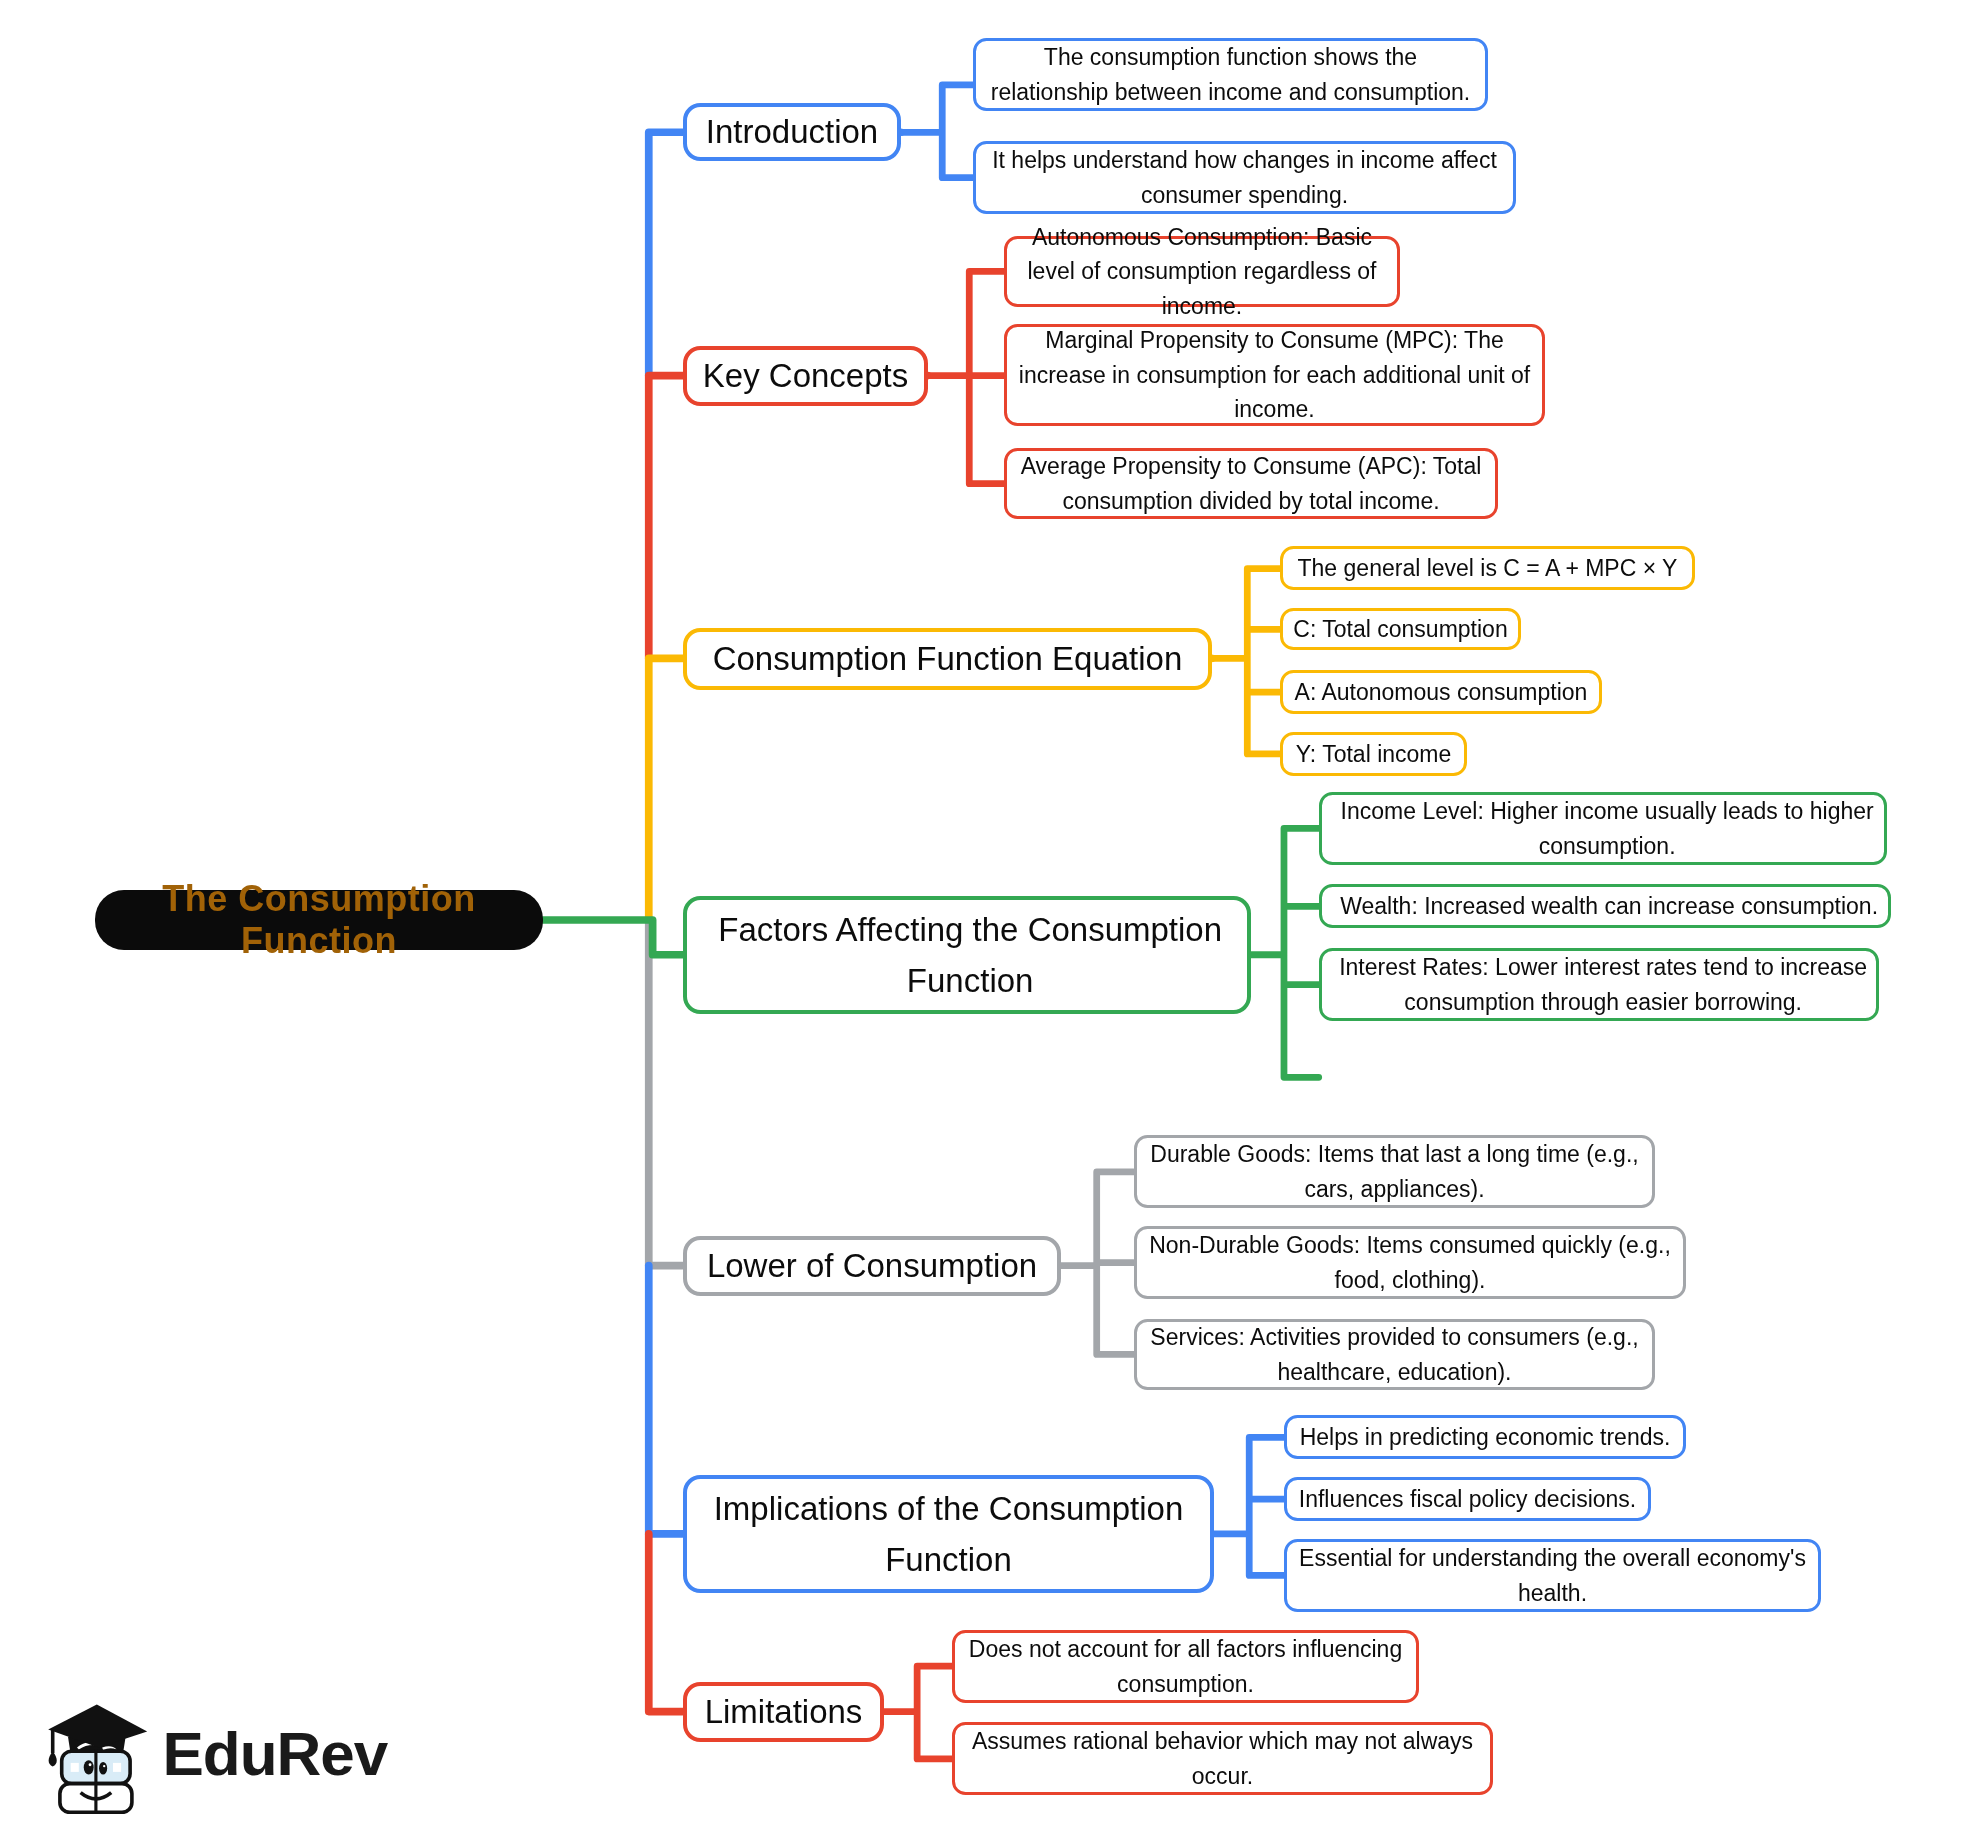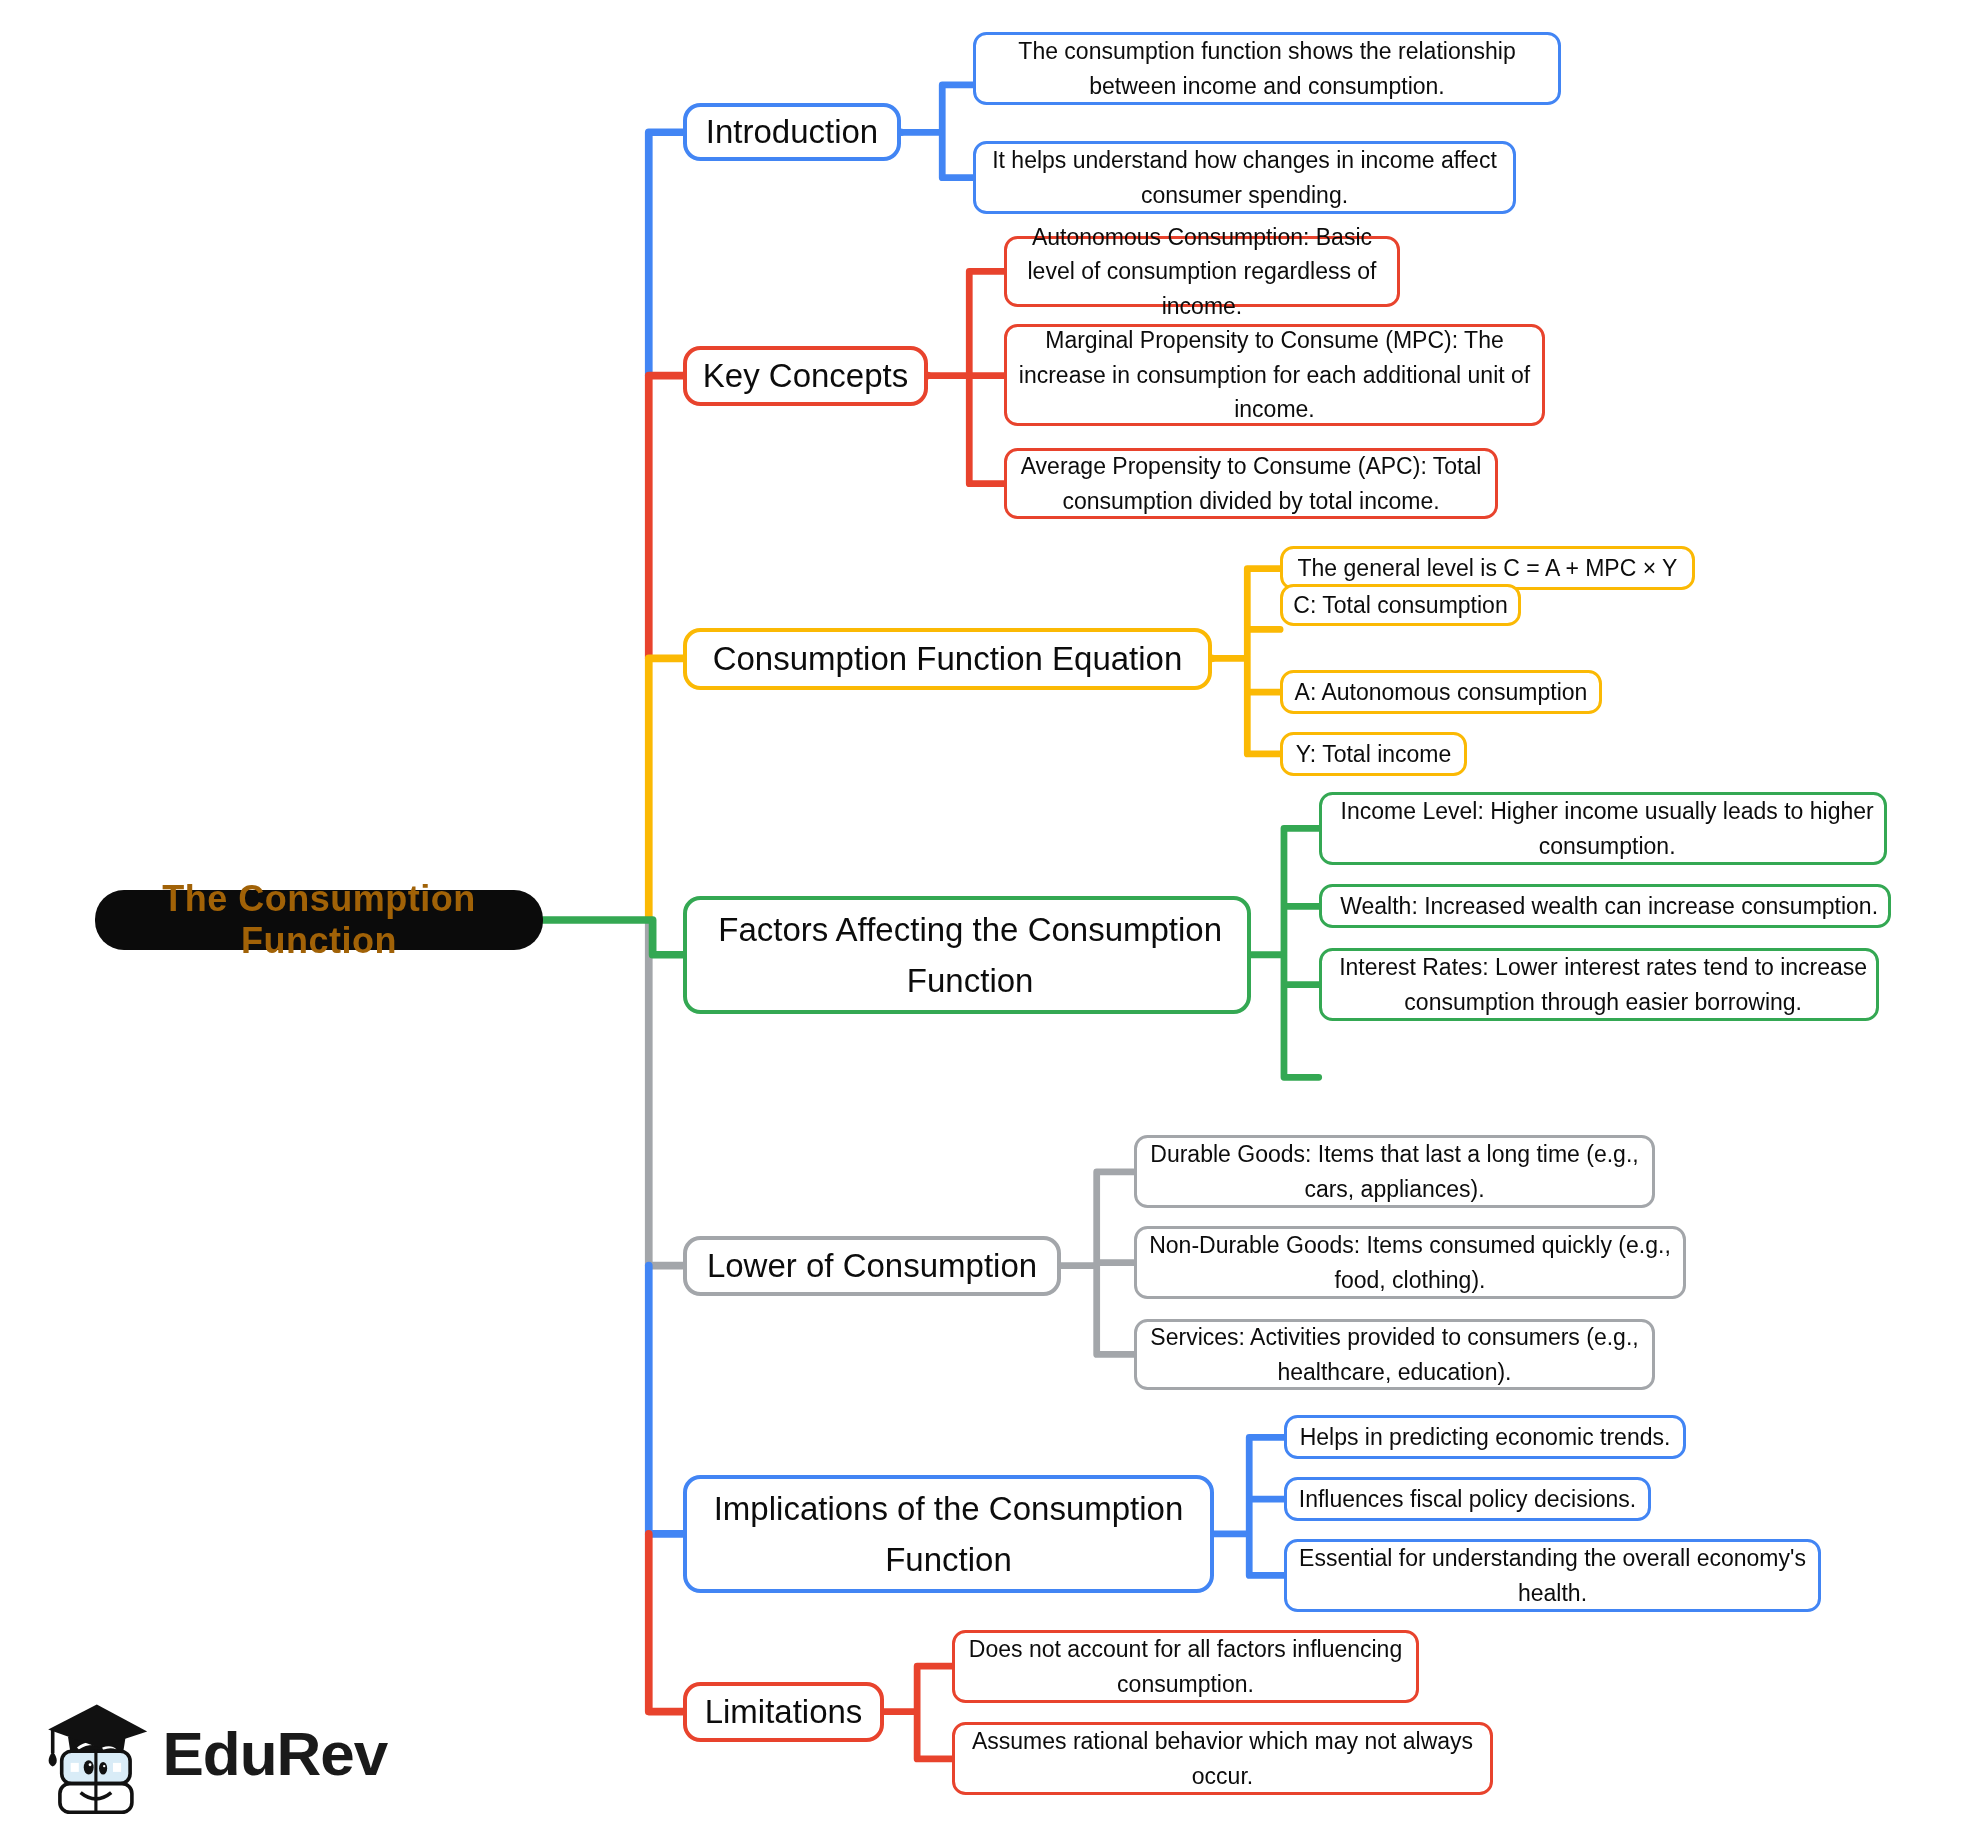--- a/index.html
+++ b/index.html
@@ -60,31 +60,31 @@
     <path stroke-width="7" d="M 1099 1311 H 1136 M 1174 1214 H 1136 V 1403 H 1174 M 1136 1308 H 1174" stroke="#A3A6AA"></path>
 
     <path stroke-width="7" d="M 1257 1589 H 1294 M 1330 1489 H 1294 V 1632 H 1330 M 1294 1553 H 1330" stroke="#4285F4"></path>
 
     <path stroke-width="7" d="M 915 1773 H 950 M 986 1726 H 950 V 1822 H 986" stroke="#E8432D"></path>
   </svg>
 
   <div class="node root" style="left:95px;top:890px;width:448px;height:60px;">The Consumption Function</div>
 
   <div class="node branch c-blue" style="left:683px;top:103px;width:218px;height:58px;">Introduction</div>
-  <div class="node child c-blue" style="left:973px;top:32px;width:588px;height:73px;">The consumption function shows the relationship between income and consumption.</div>
+  <div class="node child c-blue" style="left:973px;top:38px;width:515px;height:73px;">The consumption function shows the relationship between income and consumption.</div>
   <div class="node child c-blue" style="left:973px;top:141px;width:543px;height:73px;">It helps understand how changes in income affect consumer spending.</div>
 
   <div class="node branch c-red" style="left:683px;top:346px;width:245px;height:60px;">Key Concepts</div>
   <div class="node child c-red" style="left:1004px;top:236px;width:396px;height:71px;">Autonomous Consumption: Basic level of consumption regardless of income.</div>
   <div class="node child c-red" style="left:1004px;top:324px;width:541px;height:102px;">Marginal Propensity to Consume (MPC): The increase in consumption for each additional unit of income.</div>
   <div class="node child c-red" style="left:1004px;top:448px;width:494px;height:71px;">Average Propensity to Consume (APC): Total consumption divided by total income.</div>
 
   <div class="node branch c-yellow" style="left:683px;top:628px;width:529px;height:62px;">Consumption Function Equation</div>
   <div class="node child c-yellow" style="left:1280px;top:546px;width:415px;height:44px;">The general level is C = A + MPC × Y</div>
-  <div class="node child c-yellow" style="left:1280px;top:584px;width:241px;height:42px;">C: Total consumption</div>
+  <div class="node child c-yellow" style="left:1280px;top:608px;width:241px;height:42px;">C: Total consumption</div>
   <div class="node child c-yellow" style="left:1280px;top:670px;width:322px;height:44px;text-align:right;">A: Autonomous consumption</div>
   <div class="node child c-yellow" style="left:1280px;top:732px;width:187px;height:44px;">Y: Total income</div>
 
   <div class="node branch c-green" style="left:683px;top:896px;width:568px;height:118px;">Factors Affecting the Consumption Function</div>
   <div class="node child c-green" style="left:1319px;top:792px;width:568px;height:73px;">Income Level: Higher income usually leads to higher consumption.</div>
   <div class="node child c-green" style="left:1319px;top:948px;width:560px;height:73px;">Interest Rates: Lower interest rates tend to increase consumption through easier borrowing.</div>
   <div class="node child c-green" style="left:1319px;top:884px;width:572px;height:44px;">Wealth: Increased wealth can increase consumption.</div>
 
   <div class="node branch c-gray" style="left:683px;top:1236px;width:378px;height:60px;">Lower of Consumption</div>
   <div class="node child c-gray" style="left:1134px;top:1135px;width:521px;height:73px;">Durable Goods: Items that last a long time (e.g., cars, appliances).</div>

